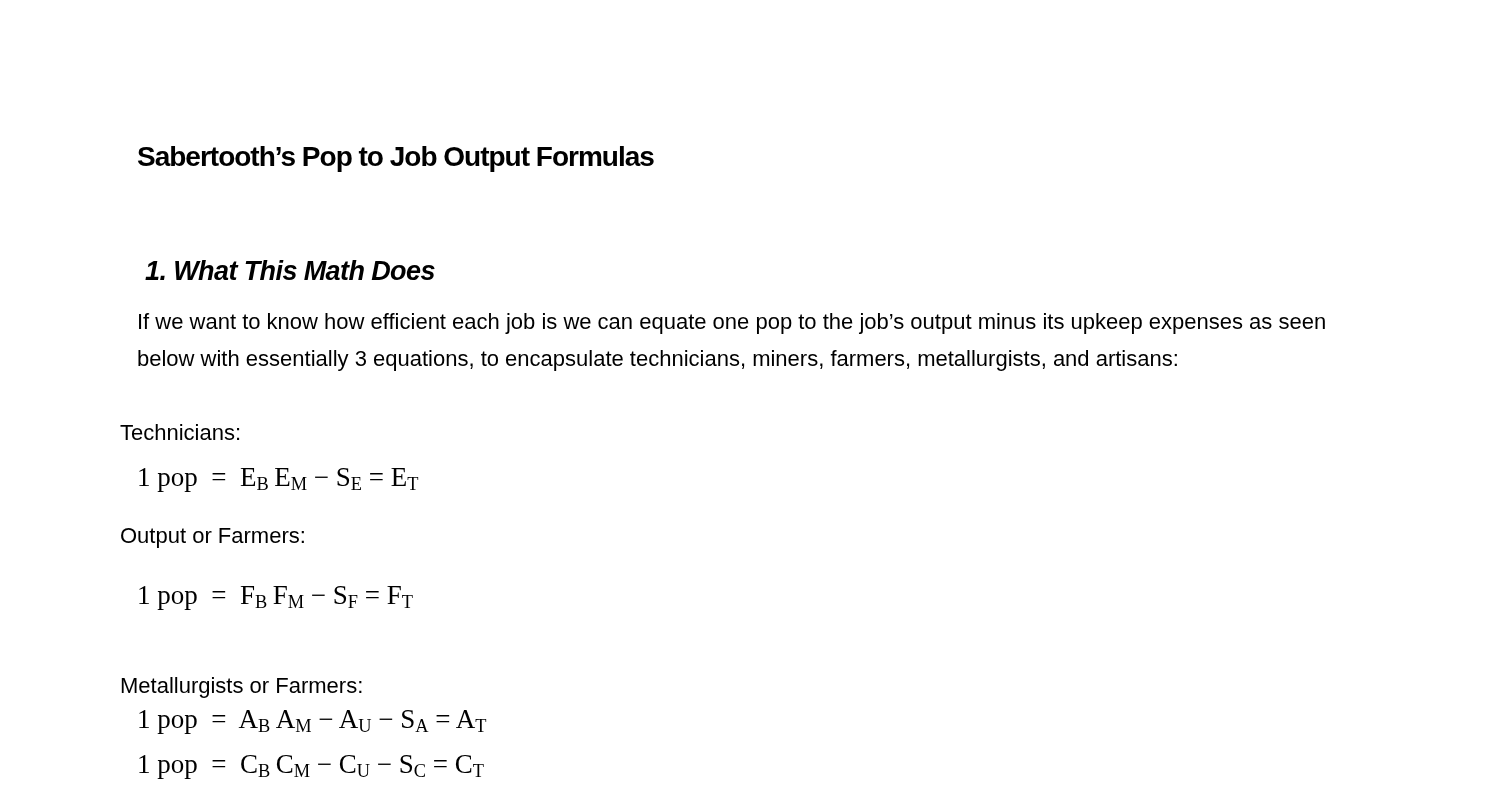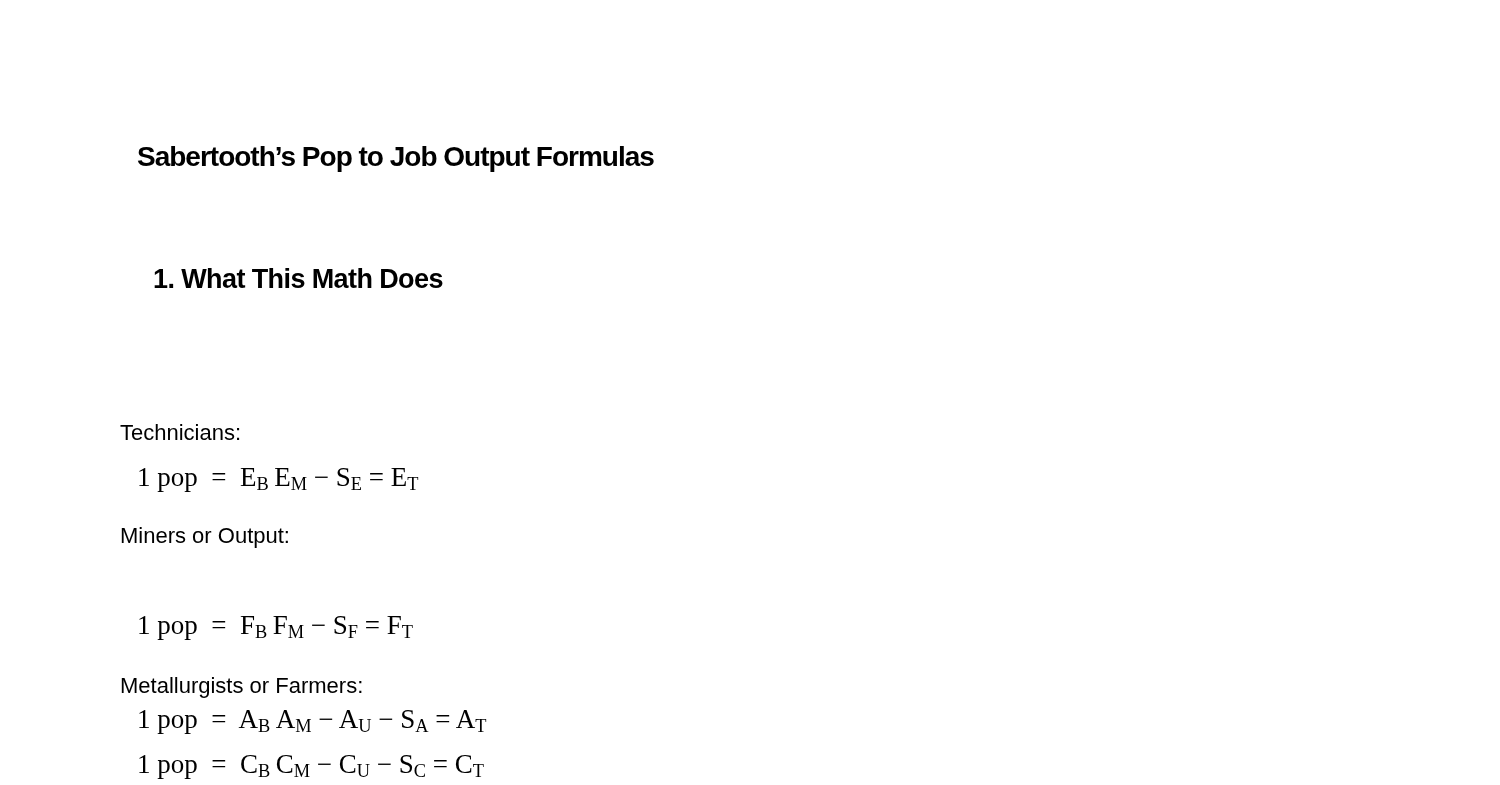--- a/index.html
+++ b/index.html
@@ -6,22 +6,22 @@
   body{
     width:1500px;height:785px;background:#ffffff;overflow:hidden;position:relative;
     font-family:"Liberation Sans",sans-serif;color:#000000;
   }
   .page{position:absolute;inset:0;background:#ffffff;}
   .doc-title{
     position:absolute;left:137px;top:141px;margin:0;
     font-size:28px;font-weight:700;letter-spacing:-1px;white-space:nowrap;
   }
   .doc-heading{
-    position:absolute;left:137px;top:248px;margin:16px;
-    font-size:27px;font-weight:700;letter-spacing:-0.6px;white-space:nowrap;
+    position:absolute;left:137px;top:248px;margin:8px;
+    font-size:27px;font-weight:700;letter-spacing:-0.6px;white-space:nowrap;font-style:italic;
   }
   .doc-intro{
     position:absolute;left:137px;top:303px;margin:0;width:1193px;
     font-size:22px;line-height:37px;font-weight:400;
   }
   .flabel{
     position:absolute;left:120px;font-size:22px;line-height:25px;white-space:nowrap;
   }
   .formula{
     position:absolute;left:137px;
@@ -34,24 +34,25 @@
 </style>
 </head>
 <body>
 
 <div class="page">
 
   <h1 class="doc-title">Sabertooth’s Pop to Job Output Formulas</h1>
 
   <h2 class="doc-heading">1. What This Math Does</h2>
 
+  <p class="doc-intro">If we want to know how efficient each job is we can equate one pop to the job’s output minus its upkeep expenses as seen below with essentially 3 equations, to encapsulate technicians, miners, farmers, metallurgists, and artisans:</p>
 
   <div class="flabel" style="top:420px">Technicians:</div>
   <div class="formula" style="top:460px">1 pop  =  E<sub>B</sub> E<sub>M</sub> − S<sub>E</sub> = E<sub>T</sub></div>
 
-  <div class="flabel" style="top:523px">Miners or Output:</div>
-  <div class="formula" style="top:608px">1 pop  =  F<sub>B</sub> F<sub>M</sub> − S<sub>F</sub> = F<sub>T</sub></div>
+  <div class="flabel" style="top:523px">Output or Farmers:</div>
+  <div class="formula" style="top:578px">1 pop  =  F<sub>B</sub> F<sub>M</sub> − S<sub>F</sub> = F<sub>T</sub></div>
 
   <div class="flabel" style="top:673px">Metallurgists or Farmers:</div>
   <div class="formula" style="top:702px">1 pop  =  A<sub>B</sub> A<sub>M</sub> − A<sub>U</sub> − S<sub>A</sub> = A<sub>T</sub></div>
   <div class="formula" style="top:747px">1 pop  =  C<sub>B</sub> C<sub>M</sub> − C<sub>U</sub> − S<sub>C</sub> = C<sub>T</sub></div>
 
 </div>
 
 </body></html>

